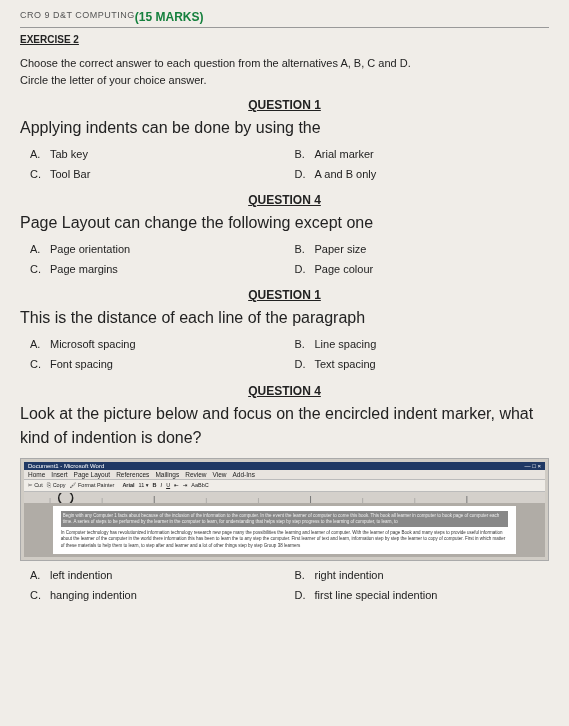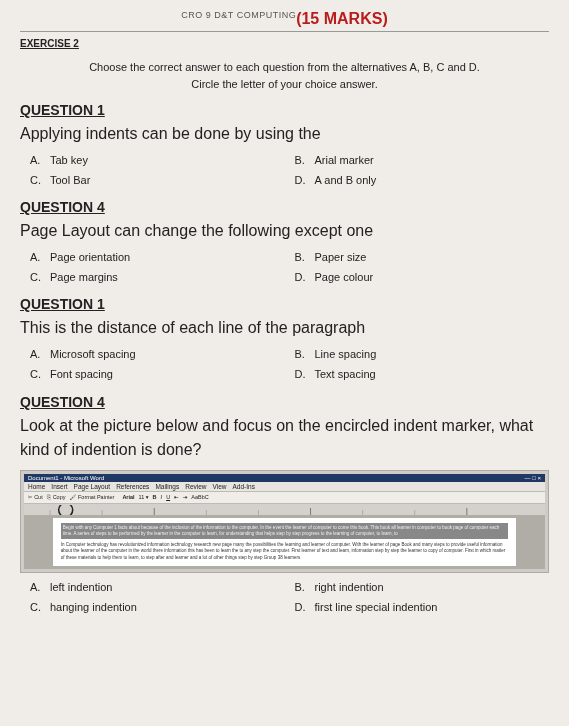--- a/index.html
+++ b/index.html
@@ -7,58 +7,58 @@
       width: 569px;
       min-height: 726px;
       background: #f0ede8;
       font-family: Arial, sans-serif;
       font-size: 12px;
       color: #222;
       padding: 10px 20px 20px 20px;
     }
     .header-row {
       display: flex;
-      justify-content: center;
+      justify-content: flex-start;
       align-items: flex-start;
       margin-bottom: 2px;
     }
     .header-left {
       font-size: 9px;
       color: #555;
       text-transform: uppercase;
       letter-spacing: 0.5px;
     }
     .header-right {
-      font-size: 16px;
+      font-size: 12px;
       font-weight: bold;
-      color: #b91c1c;
+      color: #15803d;
     }
     .divider {
       border: none;
       border-top: 1px solid #999;
       margin: 3px 0 6px 0;
     }
     .exercise-title {
       font-size: 10px;
       font-weight: bold;
       margin-bottom: 10px;
       text-decoration: underline;
     }
     .instruction {
       font-size: 11px;
       margin-bottom: 10px;
       line-height: 1.5;
-      text-align: center;
     }
     .question-title {
-      font-size: 14px;
+      font-size: 12px;
       font-weight: bold;
       text-decoration: underline;
       margin-bottom: 4px;
       margin-top: 10px;
+      text-align: center;
     }
     .question-text {
       font-size: 16px;
       margin-bottom: 6px;
       line-height: 1.5;
     }
     .options-grid {
       display: grid;
       grid-template-columns: 1fr 1fr;
       gap: 2px 10px;

